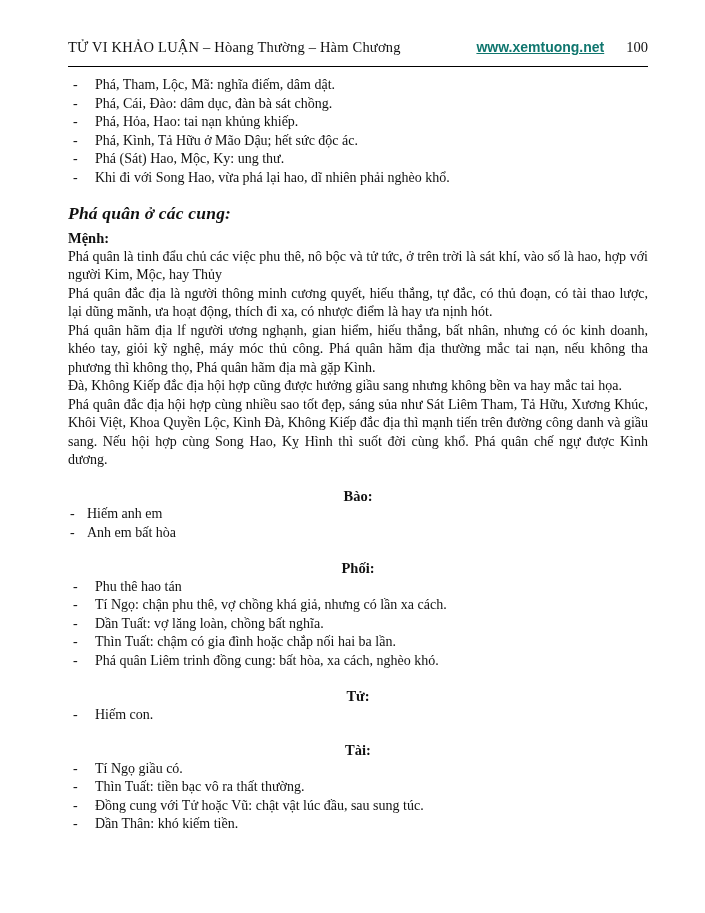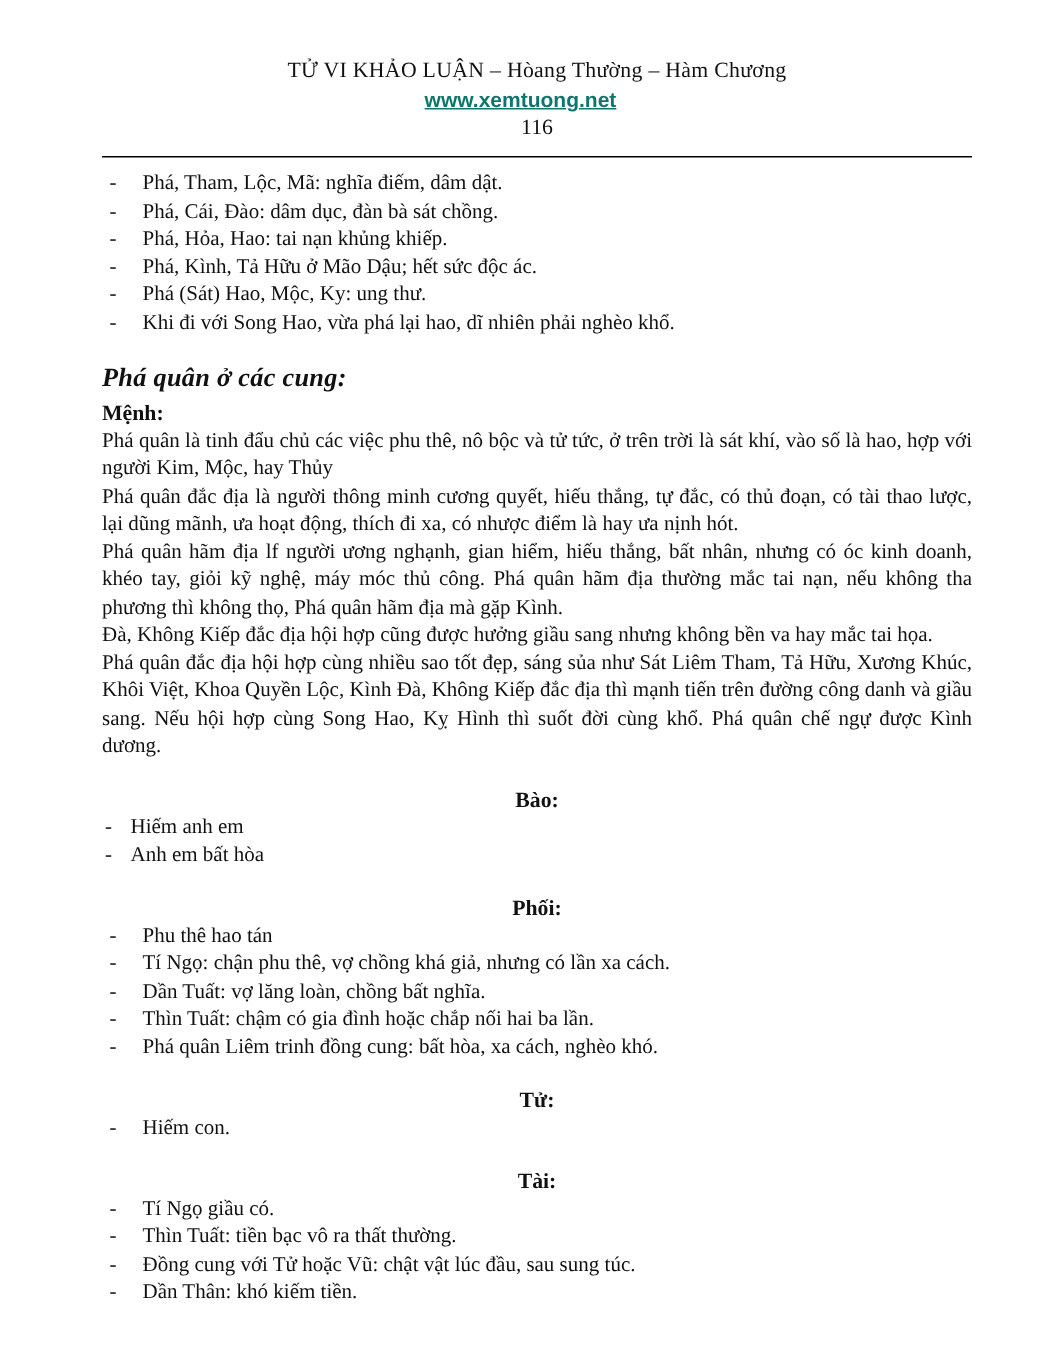--- a/index.html
+++ b/index.html
@@ -16,21 +16,20 @@
     height: 913px;
     padding: 38px 57px 20px 68px;
   }
   
   .hdr {
     display: flex;
     align-items: center;
     font-size: 14.5px;
     line-height: 19px;
     white-space: nowrap;
-    flex-direction: column;
   }
   .hdr-title { flex: 1 1 auto; letter-spacing: 0.2px; }
   .hdr-link {
     font-family: "Liberation Sans", "DejaVu Sans", sans-serif;
     font-weight: bold;
     font-size: 14px;
     color: #0f766e;
     text-decoration: underline;
     margin-right: 22px;
     cursor: pointer;
@@ -74,21 +73,21 @@
   .sec-list { margin-top: 0 !important; }
 </style>
 </head>
 <body>
 
 <div class="page">
 
   <div class="hdr">
     <span class="hdr-title">TỬ VI KHẢO LUẬN – Hòang Thường – Hàm Chương</span>
     <a class="hdr-link">www.xemtuong.net</a>
-    <span class="hdr-page">116</span>
+    <span class="hdr-page">100</span>
   </div>
   <hr class="hdr-rule">
 
   <div class="body-copy">
 
     <ul class="dash-list">
       <li>
           <span class="dash"></span>
           <span>Phá, Tham, Lộc, Mã: nghĩa điếm, dâm dật.</span>
         </li>

